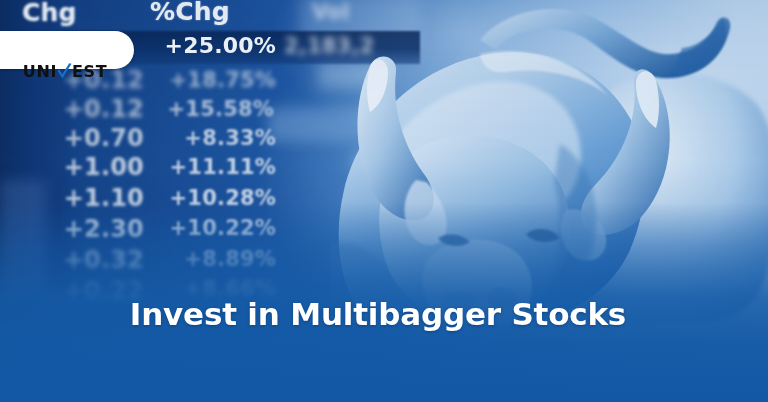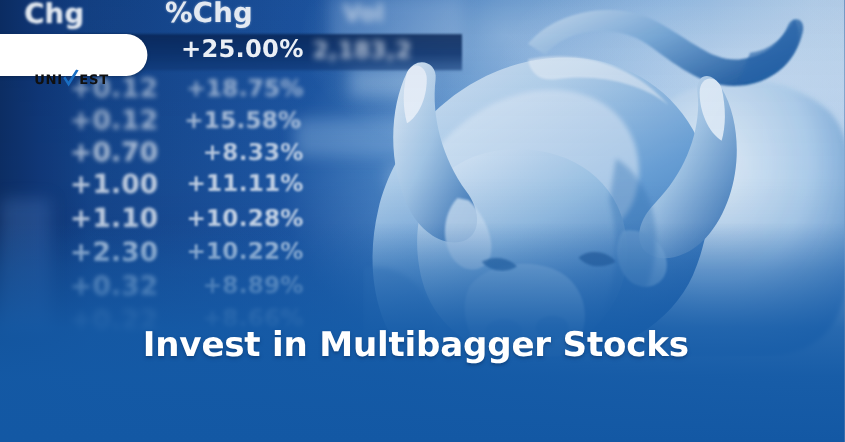--- a/index.html
+++ b/index.html
@@ -113,21 +113,21 @@
     box-shadow: 0 1px 3px rgba(0,0,0,0.25);
     display: flex;
     align-items: center;
     justify-content: center;
     padding-left: 14px;
     box-sizing: border-box;
   }
   .logo-text {
     font-family: "DejaVu Sans", sans-serif;
     font-weight: 700;
-    font-size: 12px;
+    font-size: 16px;
     letter-spacing: 0.6px;
     color: #101010;
     display: flex;
     align-items: center;
     line-height: 1;
     margin-top: 44px;
   }
   .logo-check {
     display: inline-block;
     width: 15px;

